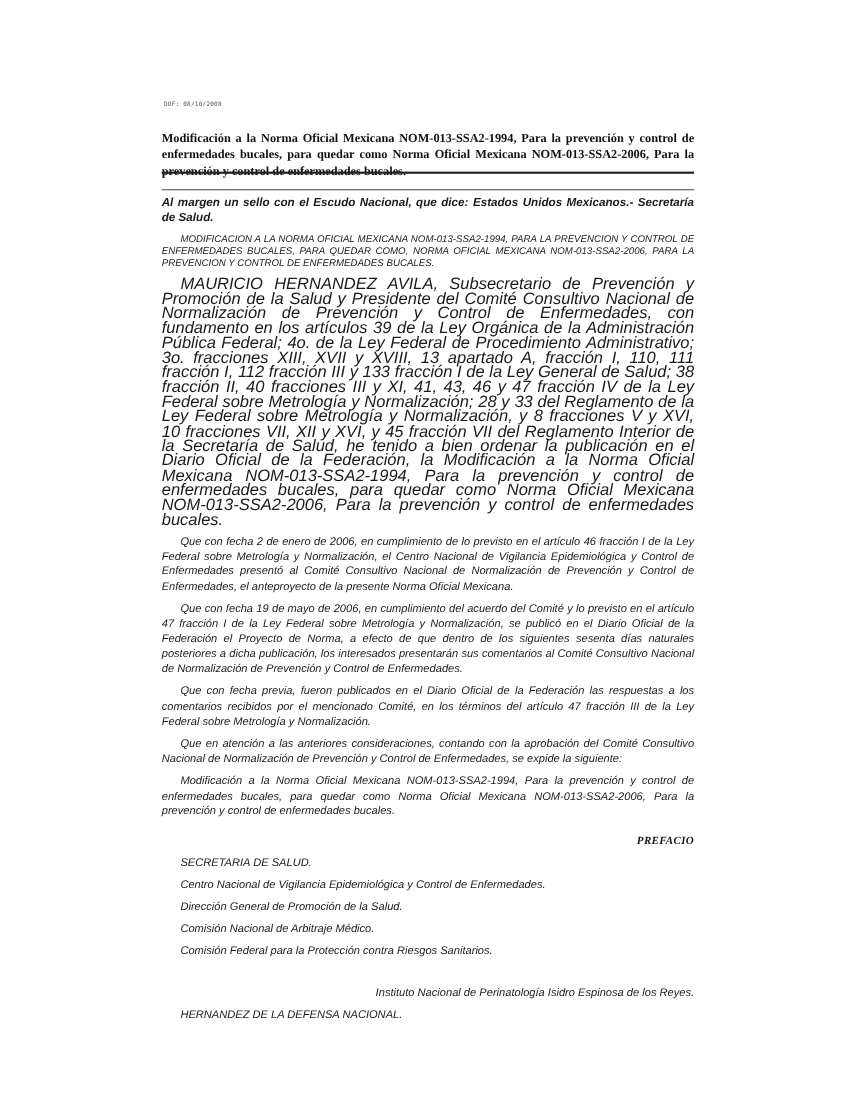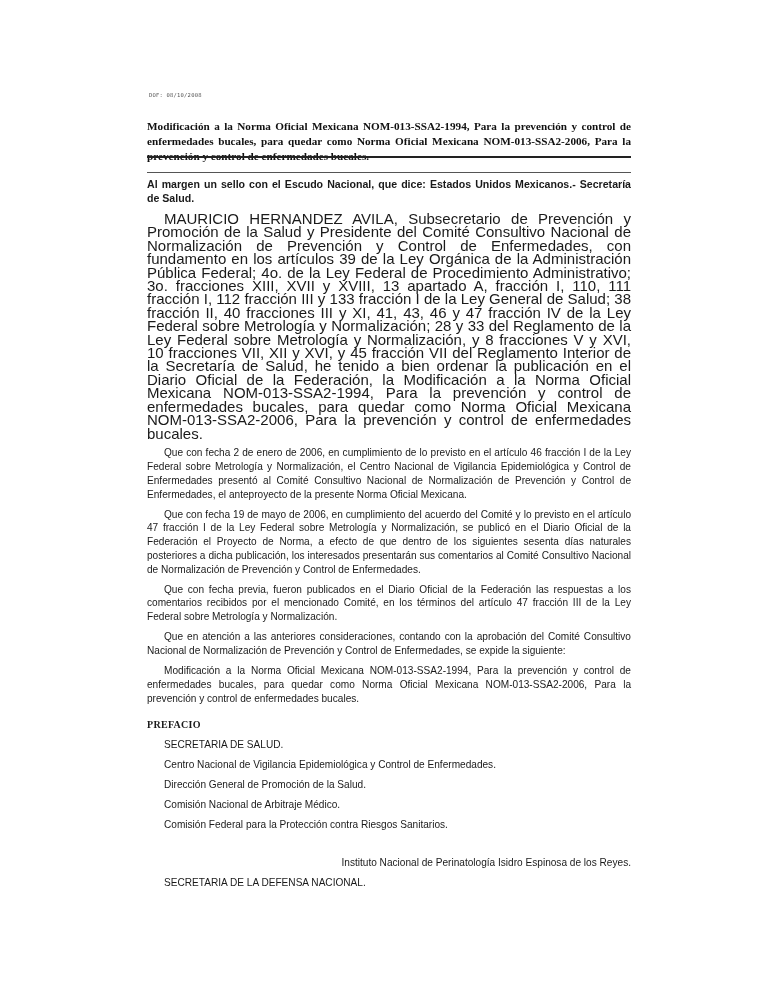--- a/index.html
+++ b/index.html
@@ -1,53 +1,54 @@
 <!DOCTYPE html>
 <html><head>
 <meta charset="utf-8">
 <style>
   html, body { margin: 0; padding: 0; background: #ffffff; }
   body { width: 768px; height: 994px; position: relative; overflow: hidden; color: #1a1a1a; }
   .dof { position: absolute; left: 149px; top: 92px; font-family: "DejaVu Sans Mono", monospace; font-size: 5.5px; color: #555; letter-spacing: 0.2px; }
   .title { position: absolute; left: 147px; top: 119px; width: 484px; font-family: "Liberation Serif", serif; font-weight: bold; font-size: 11.2px; line-height: 15px; text-align: justify; color: #111; }
   .rule-thick { position: absolute; left: 147px; top: 156px; width: 484px; height: 2px; background: #222; }
   .rule-thin { position: absolute; left: 147px; top: 172px; width: 484px; height: 1px; background: #555; }
-  .body { position: absolute; left: 147px; top: 177px; width: 484px; font-family: "Liberation Sans", sans-serif; font-size: 10.1px; line-height: 13.7px; color: #1a1a1a; }
+  .body { position: absolute; left: 147px; top: 177px; width: 484px; font-family: "Liberation Sans", sans-serif; font-size: 10.1px; line-height: 13.7px; color: #1a1a1a; font-style: italic; }
   .margin-note { font-weight: bold; font-size: 10.6px; line-height: 14px; text-align: justify; margin: 0 0 7px 0; }
   .caps { font-size: 8.8px; line-height: 11.2px; text-align: justify; text-indent: 17px; margin: 0 0 6px 0; }
   p.para { margin: 0 0 6.5px 0; text-align: justify; text-indent: 17px; }
   p.para.big { font-size: 15px; line-height: 13.4px; }
-  .heading { font-family: "Liberation Serif", serif; font-weight: bold; font-size: 10px; text-align: left; margin: 13px 0 6px 0; letter-spacing: 0.3px; }
+  .heading { font-family: "Liberation Serif", serif; font-weight: bold; font-size: 10px; text-align: right; margin: 13px 0 6px 0; letter-spacing: 0.3px; }
   .list { margin: 0; padding: 0; list-style: none; }
   .list li { padding-left: 17px; height: 20px; line-height: 14px; }
   .list li.gap { margin-top: 18px; text-align: right; }
 </style>
 </head>
 <body>
 
 <div class="dof">DOF: 08/10/2008</div>
 
 <div class="title">Modificación a la Norma Oficial Mexicana NOM-013-SSA2-1994, Para la prevención y control de enfermedades bucales, para quedar como Norma Oficial Mexicana NOM-013-SSA2-2006, Para la prevención y control de enfermedades bucales.</div>
 <div class="rule-thick"></div>
 <div class="rule-thin"></div>
 
 <div class="body">
   <div class="margin-note">Al margen un sello con el Escudo Nacional, que dice: Estados Unidos Mexicanos.- Secretaría de Salud.</div>
+  <div class="caps">MODIFICACION A LA NORMA OFICIAL MEXICANA NOM-013-SSA2-1994, PARA LA PREVENCION Y CONTROL DE ENFERMEDADES BUCALES, PARA QUEDAR COMO, NORMA OFICIAL MEXICANA NOM-013-SSA2-2006, PARA LA PREVENCION Y CONTROL DE ENFERMEDADES BUCALES.</div>
 
   <p class="para big">MAURICIO HERNANDEZ AVILA, Subsecretario de Prevención y Promoción de la Salud y Presidente del Comité Consultivo Nacional de Normalización de Prevención y Control de Enfermedades, con fundamento en los artículos 39 de la Ley Orgánica de la Administración Pública Federal; 4o. de la Ley Federal de Procedimiento Administrativo; 3o. fracciones XIII, XVII y XVIII, 13 apartado A, fracción I, 110, 111 fracción I, 112 fracción III y 133 fracción I de la Ley General de Salud; 38 fracción II, 40 fracciones III y XI, 41, 43, 46 y 47 fracción IV de la Ley Federal sobre Metrología y Normalización; 28 y 33 del Reglamento de la Ley Federal sobre Metrología y Normalización, y 8 fracciones V y XVI, 10 fracciones VII, XII y XVI, y 45 fracción VII del Reglamento Interior de la Secretaría de Salud, he tenido a bien ordenar la publicación en el Diario Oficial de la Federación, la Modificación a la Norma Oficial Mexicana NOM-013-SSA2-1994, Para la prevención y control de enfermedades bucales, para quedar como Norma Oficial Mexicana NOM-013-SSA2-2006, Para la prevención y control de enfermedades bucales.</p>
   <p class="para">Que con fecha 2 de enero de 2006, en cumplimiento de lo previsto en el artículo 46 fracción I de la Ley Federal sobre Metrología y Normalización, el Centro Nacional de Vigilancia Epidemiológica y Control de Enfermedades presentó al Comité Consultivo Nacional de Normalización de Prevención y Control de Enfermedades, el anteproyecto de la presente Norma Oficial Mexicana.</p>
   <p class="para">Que con fecha 19 de mayo de 2006, en cumplimiento del acuerdo del Comité y lo previsto en el artículo 47 fracción I de la Ley Federal sobre Metrología y Normalización, se publicó en el Diario Oficial de la Federación el Proyecto de Norma, a efecto de que dentro de los siguientes sesenta días naturales posteriores a dicha publicación, los interesados presentarán sus comentarios al Comité Consultivo Nacional de Normalización de Prevención y Control de Enfermedades.</p>
   <p class="para">Que con fecha previa, fueron publicados en el Diario Oficial de la Federación las respuestas a los comentarios recibidos por el mencionado Comité, en los términos del artículo 47 fracción III de la Ley Federal sobre Metrología y Normalización.</p>
   <p class="para">Que en atención a las anteriores consideraciones, contando con la aprobación del Comité Consultivo Nacional de Normalización de Prevención y Control de Enfermedades, se expide la siguiente:</p>
   <p class="para">Modificación a la Norma Oficial Mexicana NOM-013-SSA2-1994, Para la prevención y control de enfermedades bucales, para quedar como Norma Oficial Mexicana NOM-013-SSA2-2006, Para la prevención y control de enfermedades bucales.</p>
 
   <div class="heading">PREFACIO</div>
 
   <ul class="list">
     <li>SECRETARIA DE SALUD.</li>
     <li>Centro Nacional de Vigilancia Epidemiológica y Control de Enfermedades.</li>
     <li>Dirección General de Promoción de la Salud.</li>
     <li>Comisión Nacional de Arbitraje Médico.</li>
     <li>Comisión Federal para la Protección contra Riesgos Sanitarios.</li>
     <li class="gap">Instituto Nacional de Perinatología Isidro Espinosa de los Reyes.</li>
-    <li>SECRETARIA DE LA DEFENSA NACIONAL.</li>
+    <li>HERNANDEZ DE LA DEFENSA NACIONAL.</li>
   </ul>
 </div>
 
 </body></html>

